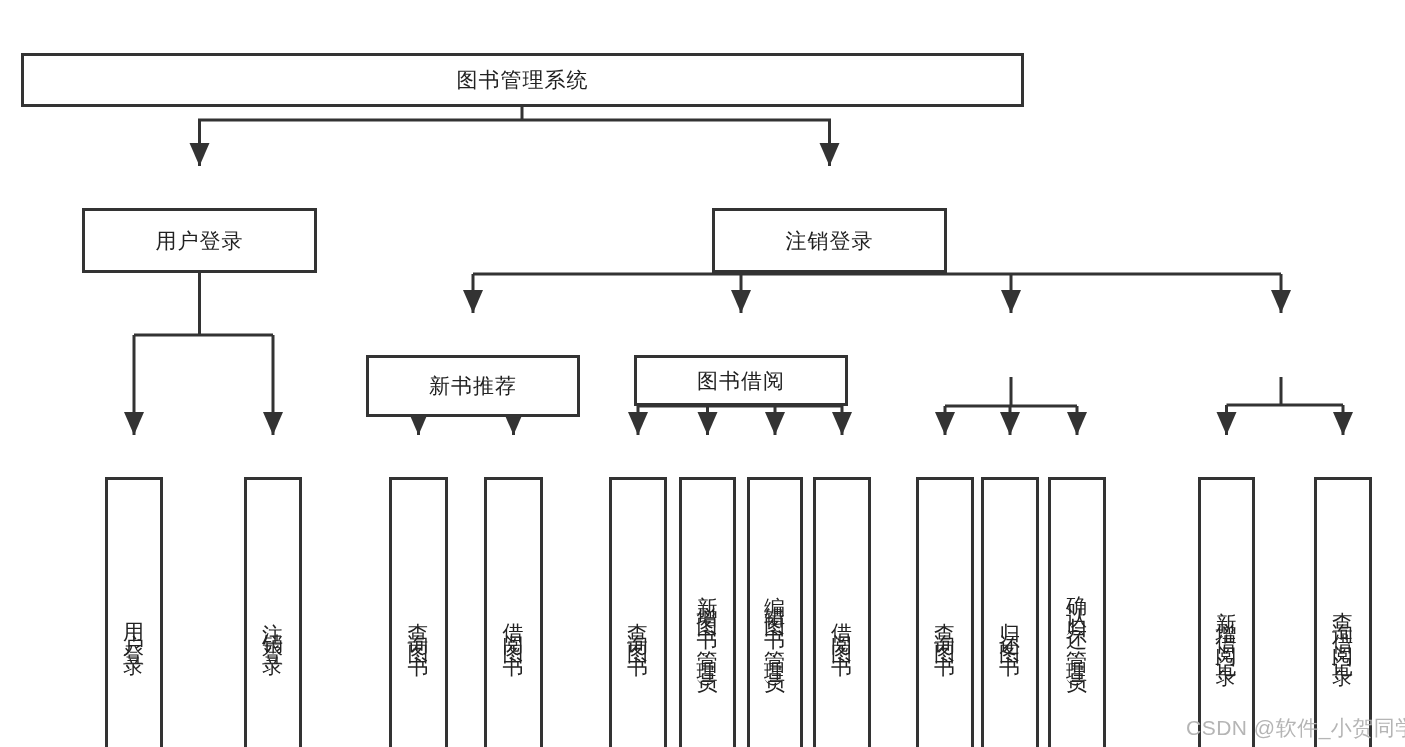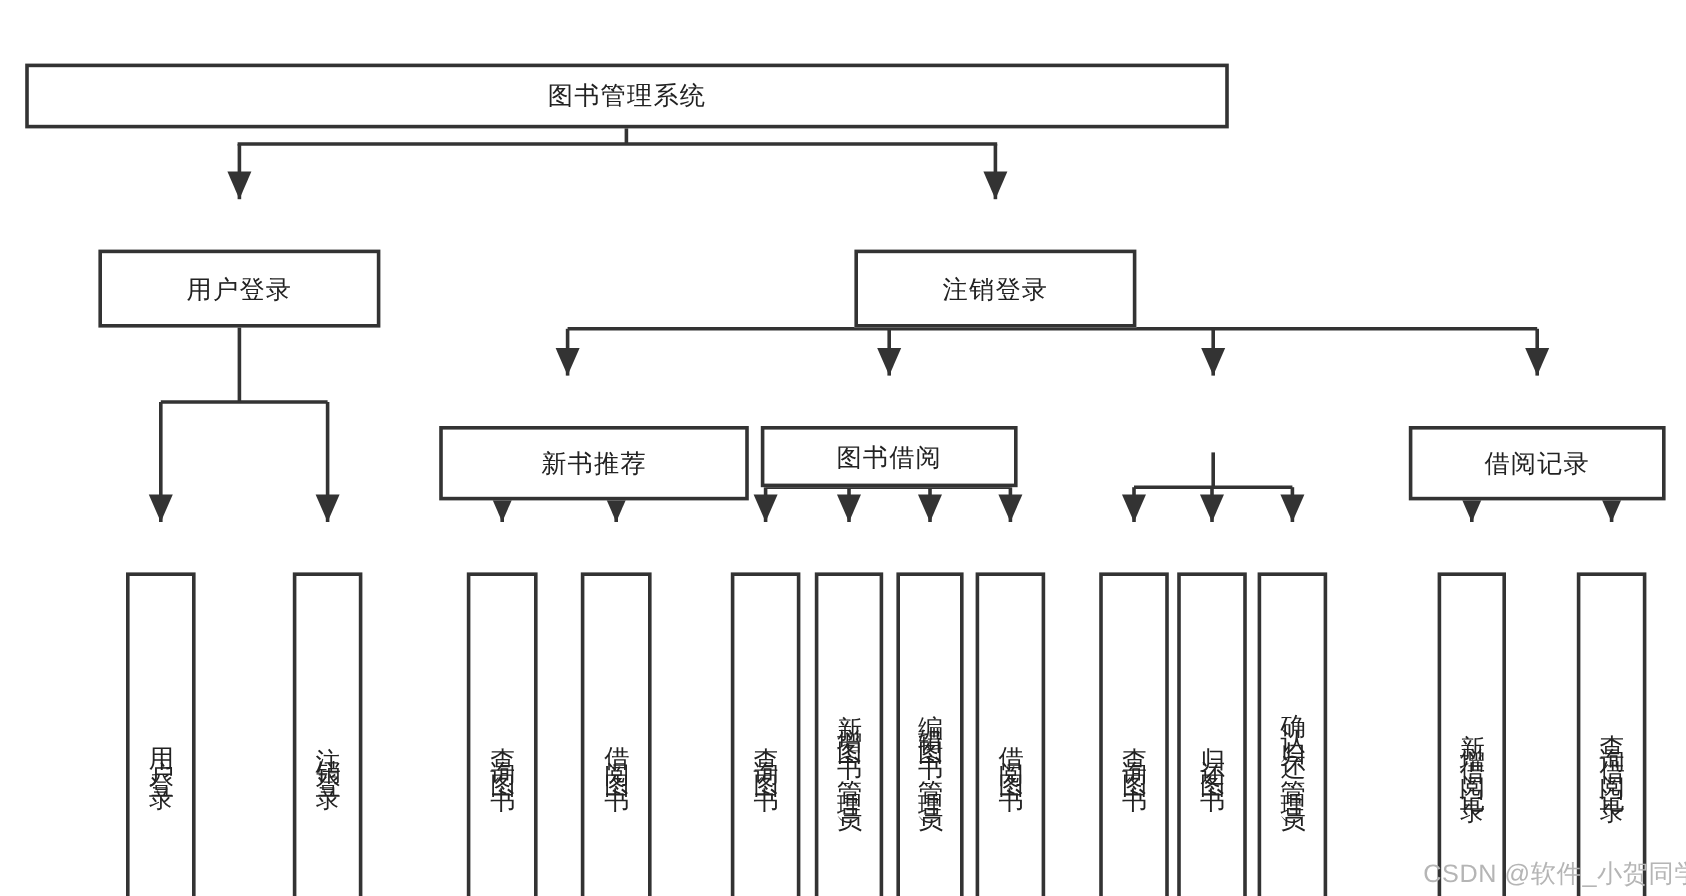--- a/index.html
+++ b/index.html
@@ -94,23 +94,22 @@
       <path d="M1226.5 405 V435" marker-end="url(#arw)"></path>
       <path d="M1343 405 V435" marker-end="url(#arw)"></path>
     </g>
   </svg>
 
   <div class="box" style="left:21px;top:13px;width:1003px;height:54px;">图书管理系统</div>
 
   <div class="box" style="left:82px;top:168px;width:235px;height:65px;">用户登录</div>
   <div class="box" style="left:712px;top:168px;width:235px;height:65px;">注销登录</div>
 
-  <div class="box" style="left:366px;top:315px;width:258px;height:62px;">新书推荐</div>
+  <div class="box" style="left:366px;top:315px;width:214px;height:62px;">新书推荐</div>
   <div class="box" style="left:634px;top:315px;width:214px;height:51px;">图书借阅</div>
-  <div class="box" style="left:1174px;top:315px;width:214px;height:62px;">借阅记录</div>
 
   <div class="box vbox" style="left:105px;top:437px;width:58px;height:296px;">用户登录</div>
   <div class="box vbox" style="left:244px;top:437px;width:58px;height:296px;">注销登录</div>
 
   <div class="box vbox" style="left:389px;top:437px;width:59px;height:296px;">查询图书</div>
   <div class="box vbox" style="left:484px;top:437px;width:59px;height:296px;">借阅图书</div>
 
   <div class="box vbox" style="left:609px;top:437px;width:58px;height:296px;">查询图书</div>
   <div class="box vbox" style="left:679px;top:437px;width:57px;height:296px;">新增图书（管理员）</div>
   <div class="box vbox" style="left:747px;top:437px;width:56px;height:296px;">编辑图书（管理员）</div>

